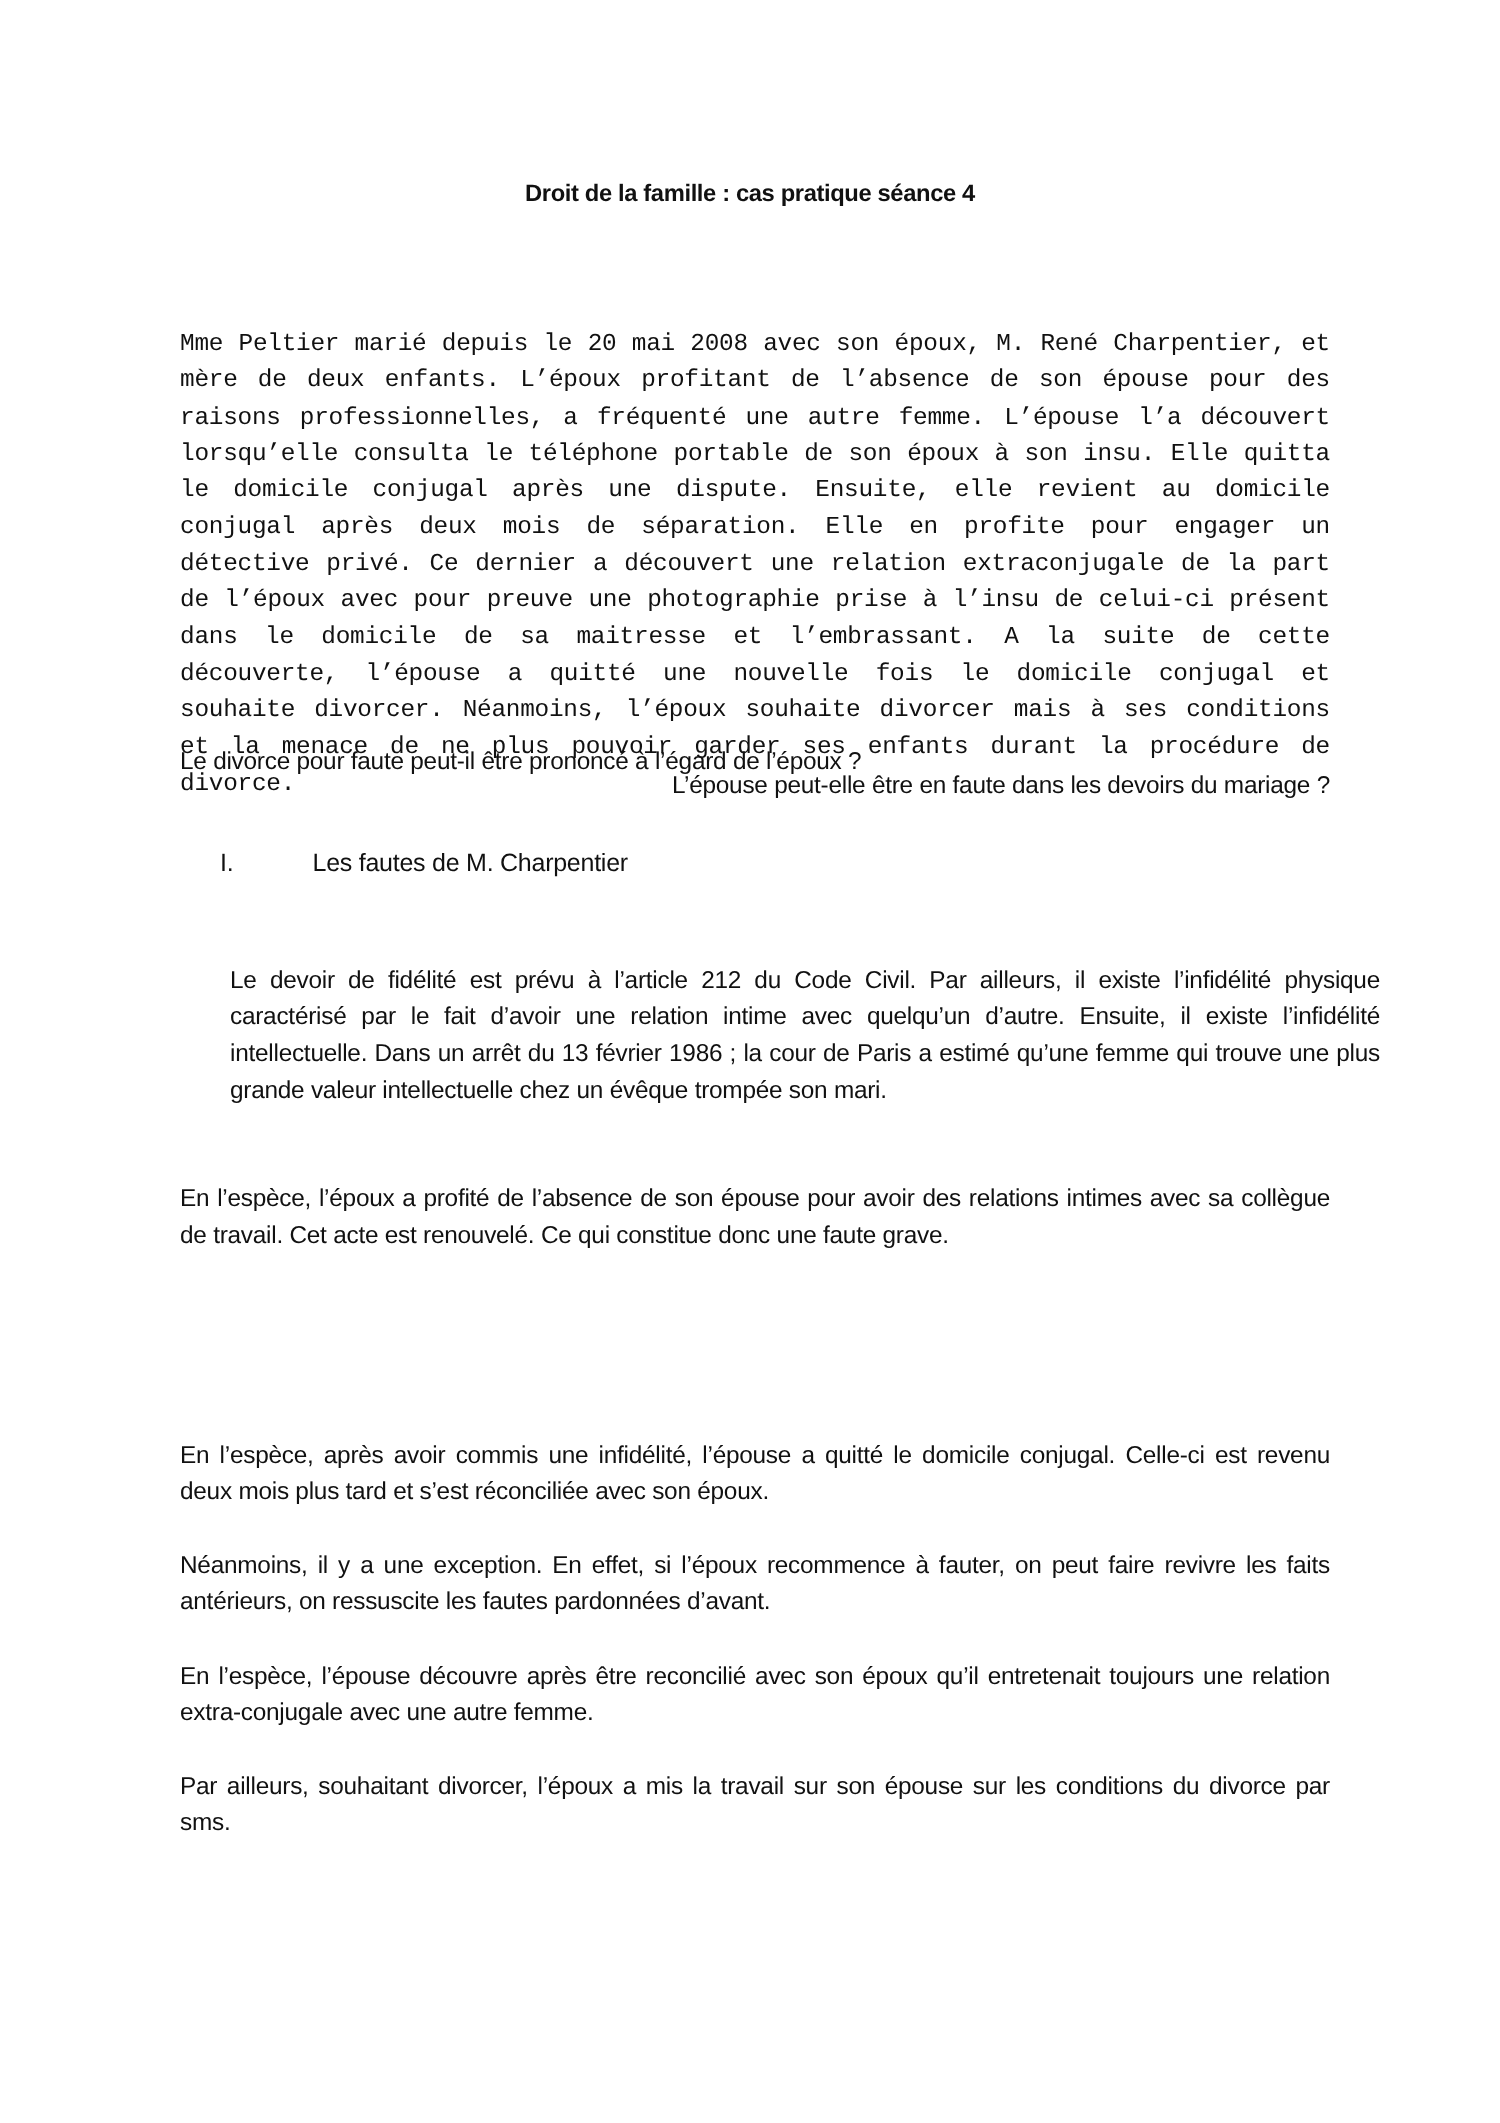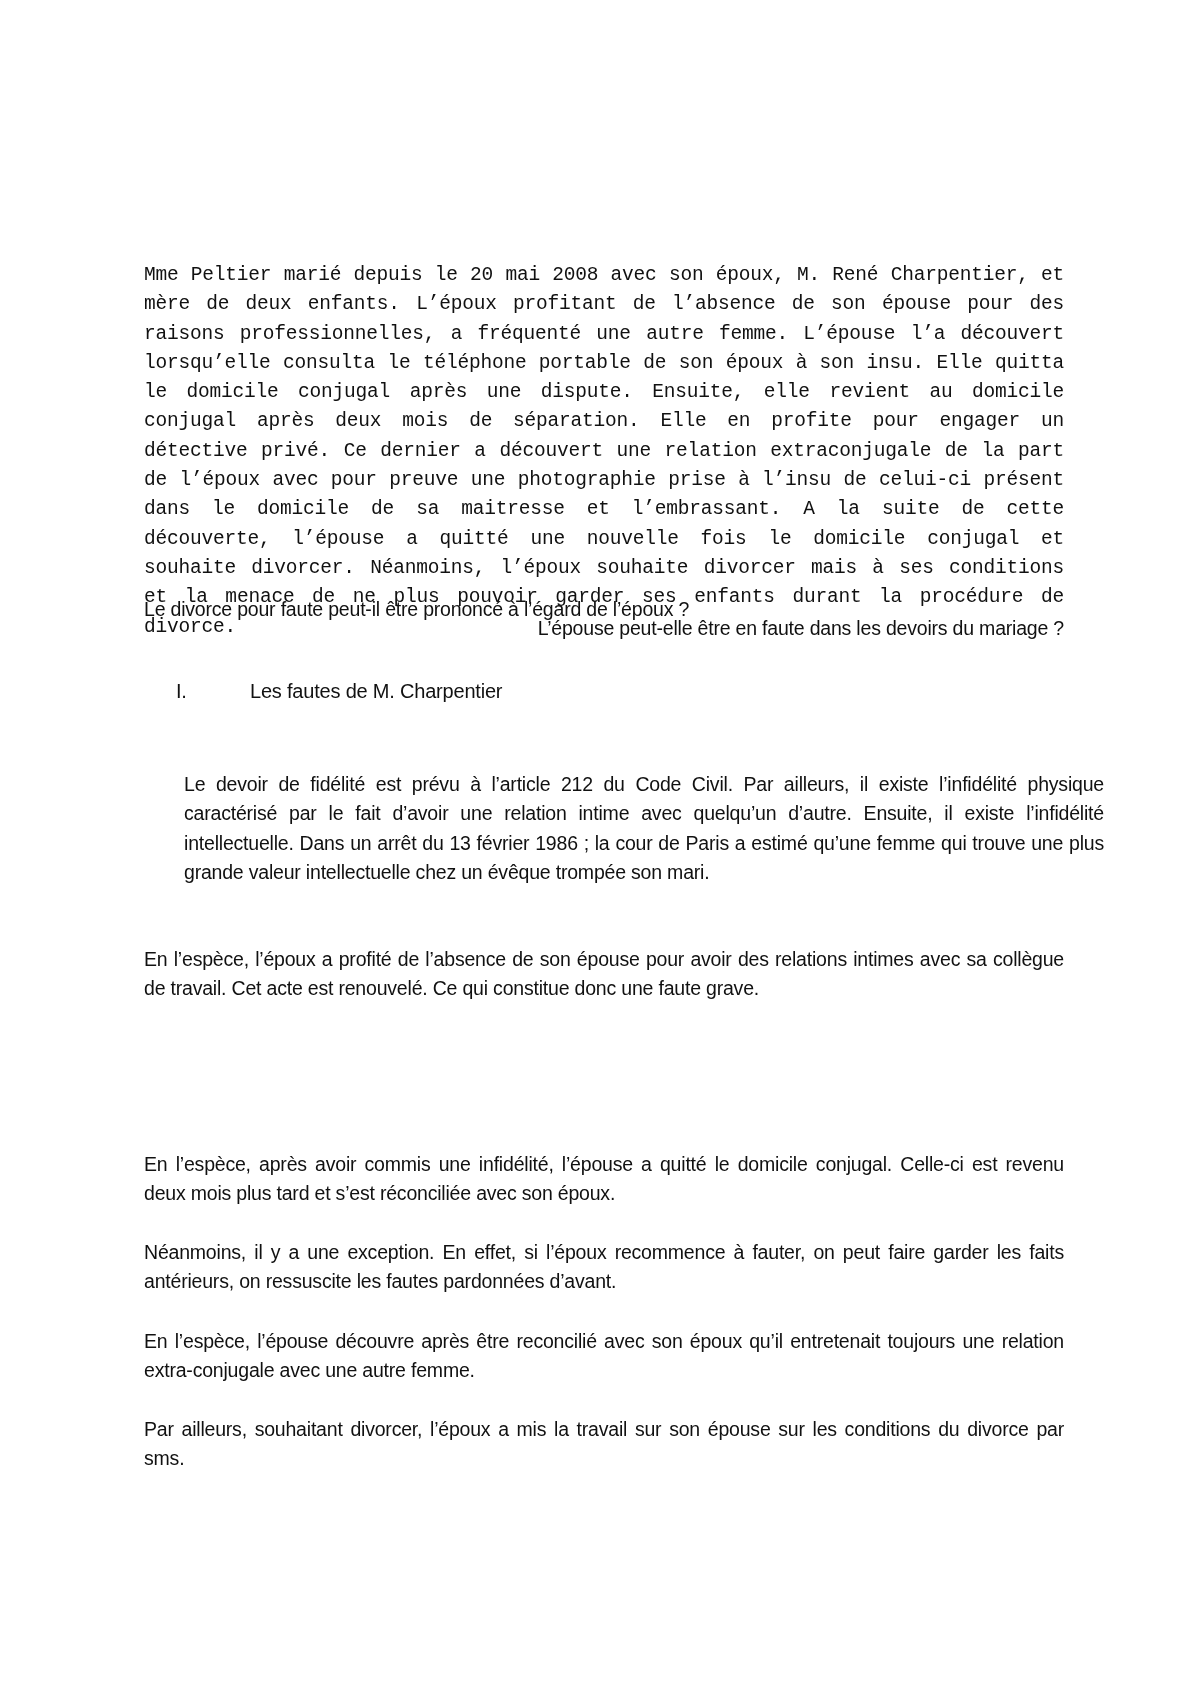--- a/index.html
+++ b/index.html
@@ -68,30 +68,31 @@
     .p4 { top: 1032px; }
     .p5 { top: 1150px; }
     .p6 { top: 1238px; }
     .p7 { top: 1327px; }
     .p8 { top: 1415px; }
   </style>
 </head>
 <body>
 
 <div class="page">
+  <h1 class="title">Droit de la famille : cas pratique séance 4</h1>
 
   <p class="body-text justify p1">Mme Peltier marié depuis le 20 mai 2008 avec son époux, M. René Charpentier, et mère de deux enfants. L’époux profitant de l’absence de son épouse pour des raisons professionnelles, a fréquenté une autre femme. L’épouse l’a découvert lorsqu’elle consulta le téléphone portable de son époux à son insu. Elle quitta le domicile conjugal après une dispute. Ensuite, elle revient au domicile conjugal après deux mois de séparation. Elle en profite pour engager un détective privé. Ce dernier a découvert une relation extraconjugale de la part de l’époux avec pour preuve une photographie prise à l’insu de celui-ci présent dans le domicile de sa maitresse et l’embrassant. A la suite de cette découverte, l’épouse a quitté une nouvelle fois le domicile conjugal et souhaite divorcer. Néanmoins, l’époux souhaite divorcer mais à ses conditions et la menace de ne plus pouvoir garder ses enfants durant la procédure de divorce.</p>
 
   <p class="body-text q1">Le divorce pour faute peut-il être prononcé à l’égard de l’époux ?</p>
   <p class="body-text q2">L’épouse peut-elle être en faute dans les devoirs du mariage ?</p>
 
   <div class="heading">
     <span class="num">I.</span>
     <span>Les fautes de M. Charpentier</span>
   </div>
 
   <p class="body-text justify p2">Le devoir de fidélité est prévu à l’article 212 du Code Civil. Par ailleurs, il existe l’infidélité physique caractérisé par le fait d’avoir une relation intime avec quelqu’un d’autre. Ensuite, il existe l’infidélité intellectuelle. Dans un arrêt du 13 février 1986 ; la cour de Paris a estimé qu’une femme qui trouve une plus grande valeur intellectuelle chez un évêque trompée son mari.</p>
   <p class="body-text justify p3">En l’espèce, l’époux a profité de l’absence de son épouse pour avoir des relations intimes avec sa collègue de travail. Cet acte est renouvelé. Ce qui constitue donc une faute grave.</p>
   <p class="body-text justify p5">En l’espèce, après avoir commis une infidélité, l’épouse a quitté le domicile conjugal. Celle-ci est revenu deux mois plus tard et s’est réconciliée avec son époux.</p>
-  <p class="body-text justify p6">Néanmoins, il y a une exception. En effet, si l’époux recommence à fauter, on peut faire garder les faits antérieurs, on ressuscite les fautes pardonnées d’avant.</p>
+  <p class="body-text justify p6">Néanmoins, il y a une exception. En effet, si l’époux recommence à fauter, on peut faire revivre les faits antérieurs, on ressuscite les fautes pardonnées d’avant.</p>
   <p class="body-text justify p7">En l’espèce, l’épouse découvre après être reconcilié avec son époux qu’il entretenait toujours une relation extra-conjugale avec une autre femme.</p>
   <p class="body-text justify p8"> Par ailleurs, souhaitant divorcer, l’époux a mis la travail sur son épouse sur les conditions du divorce par sms.</p>
 </div>
 
 </body></html>

